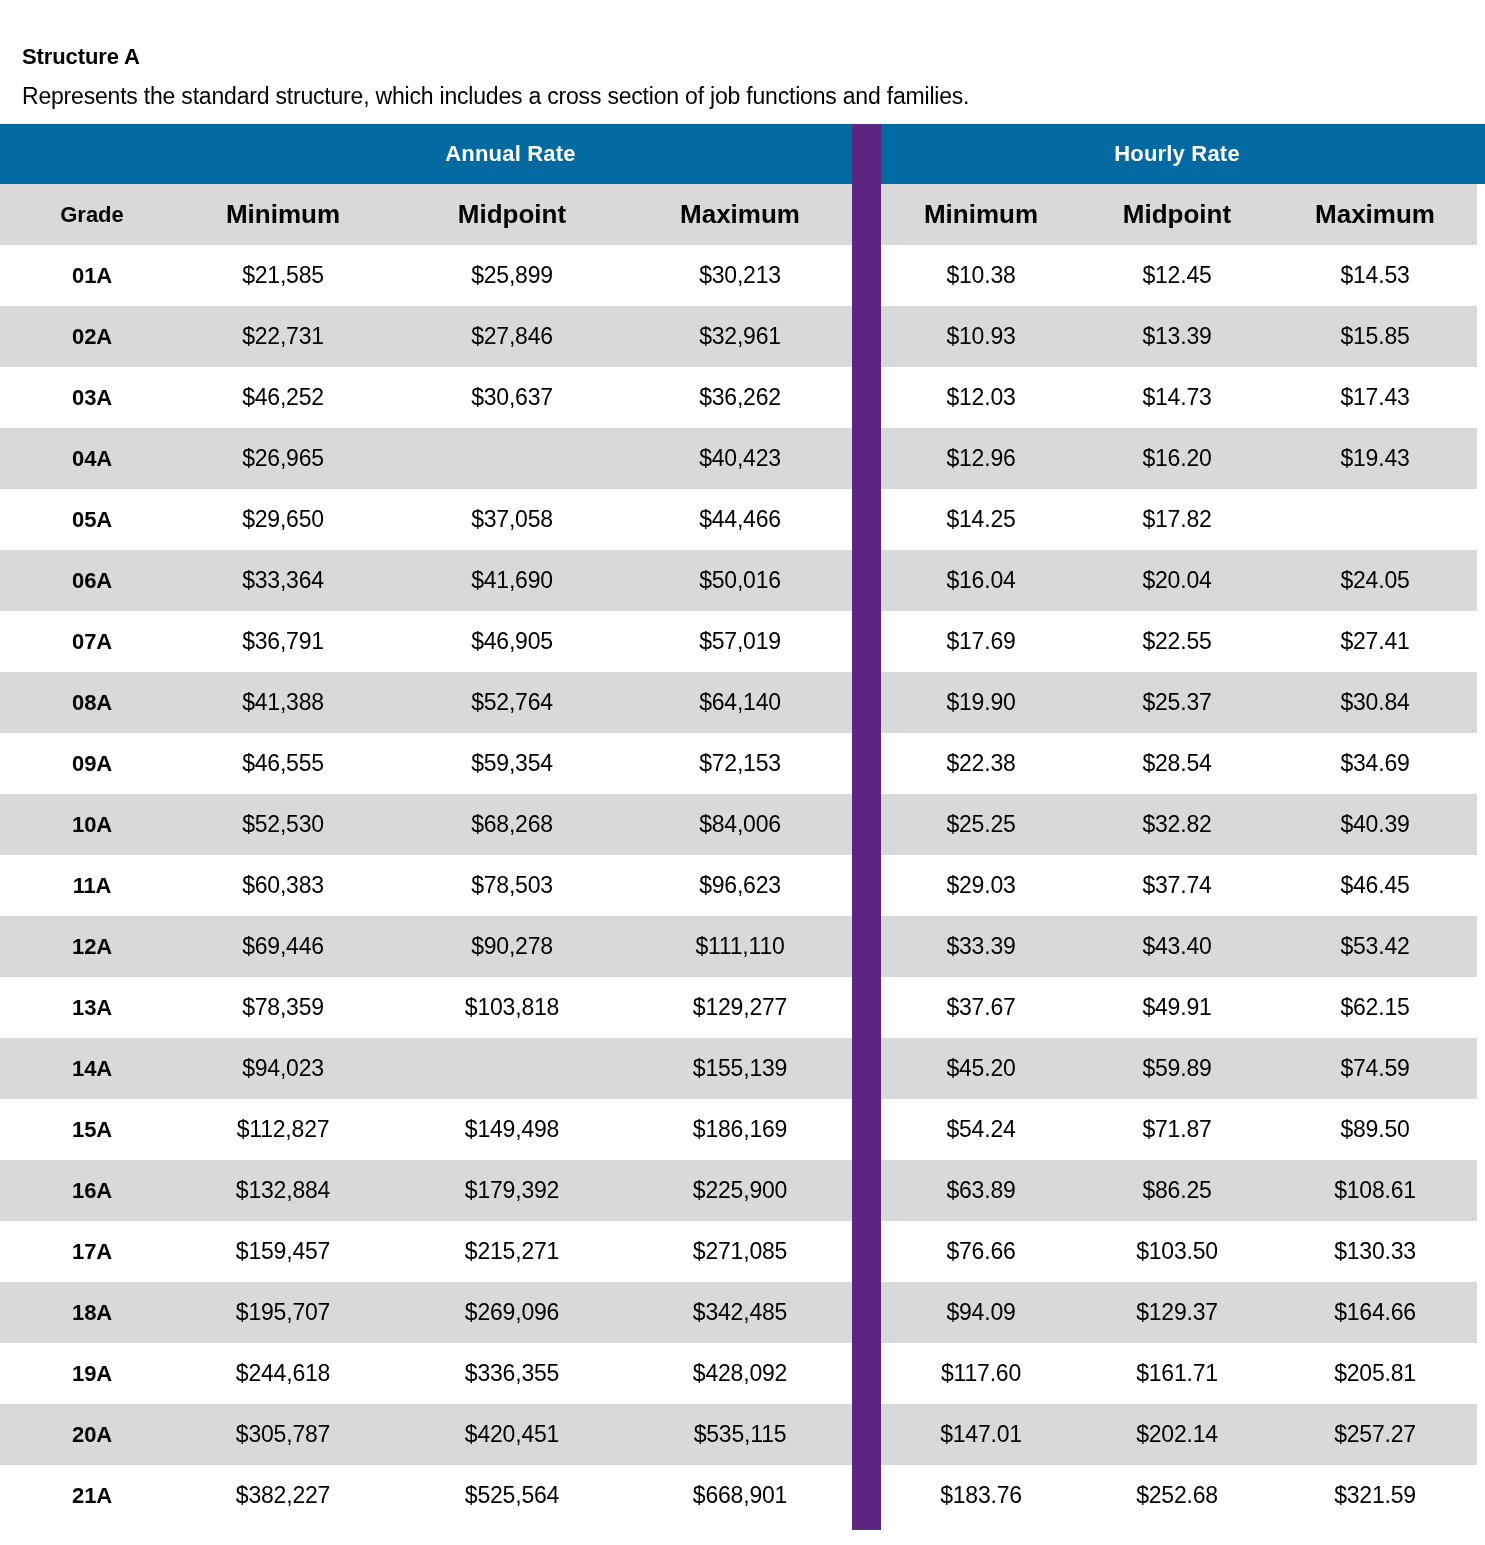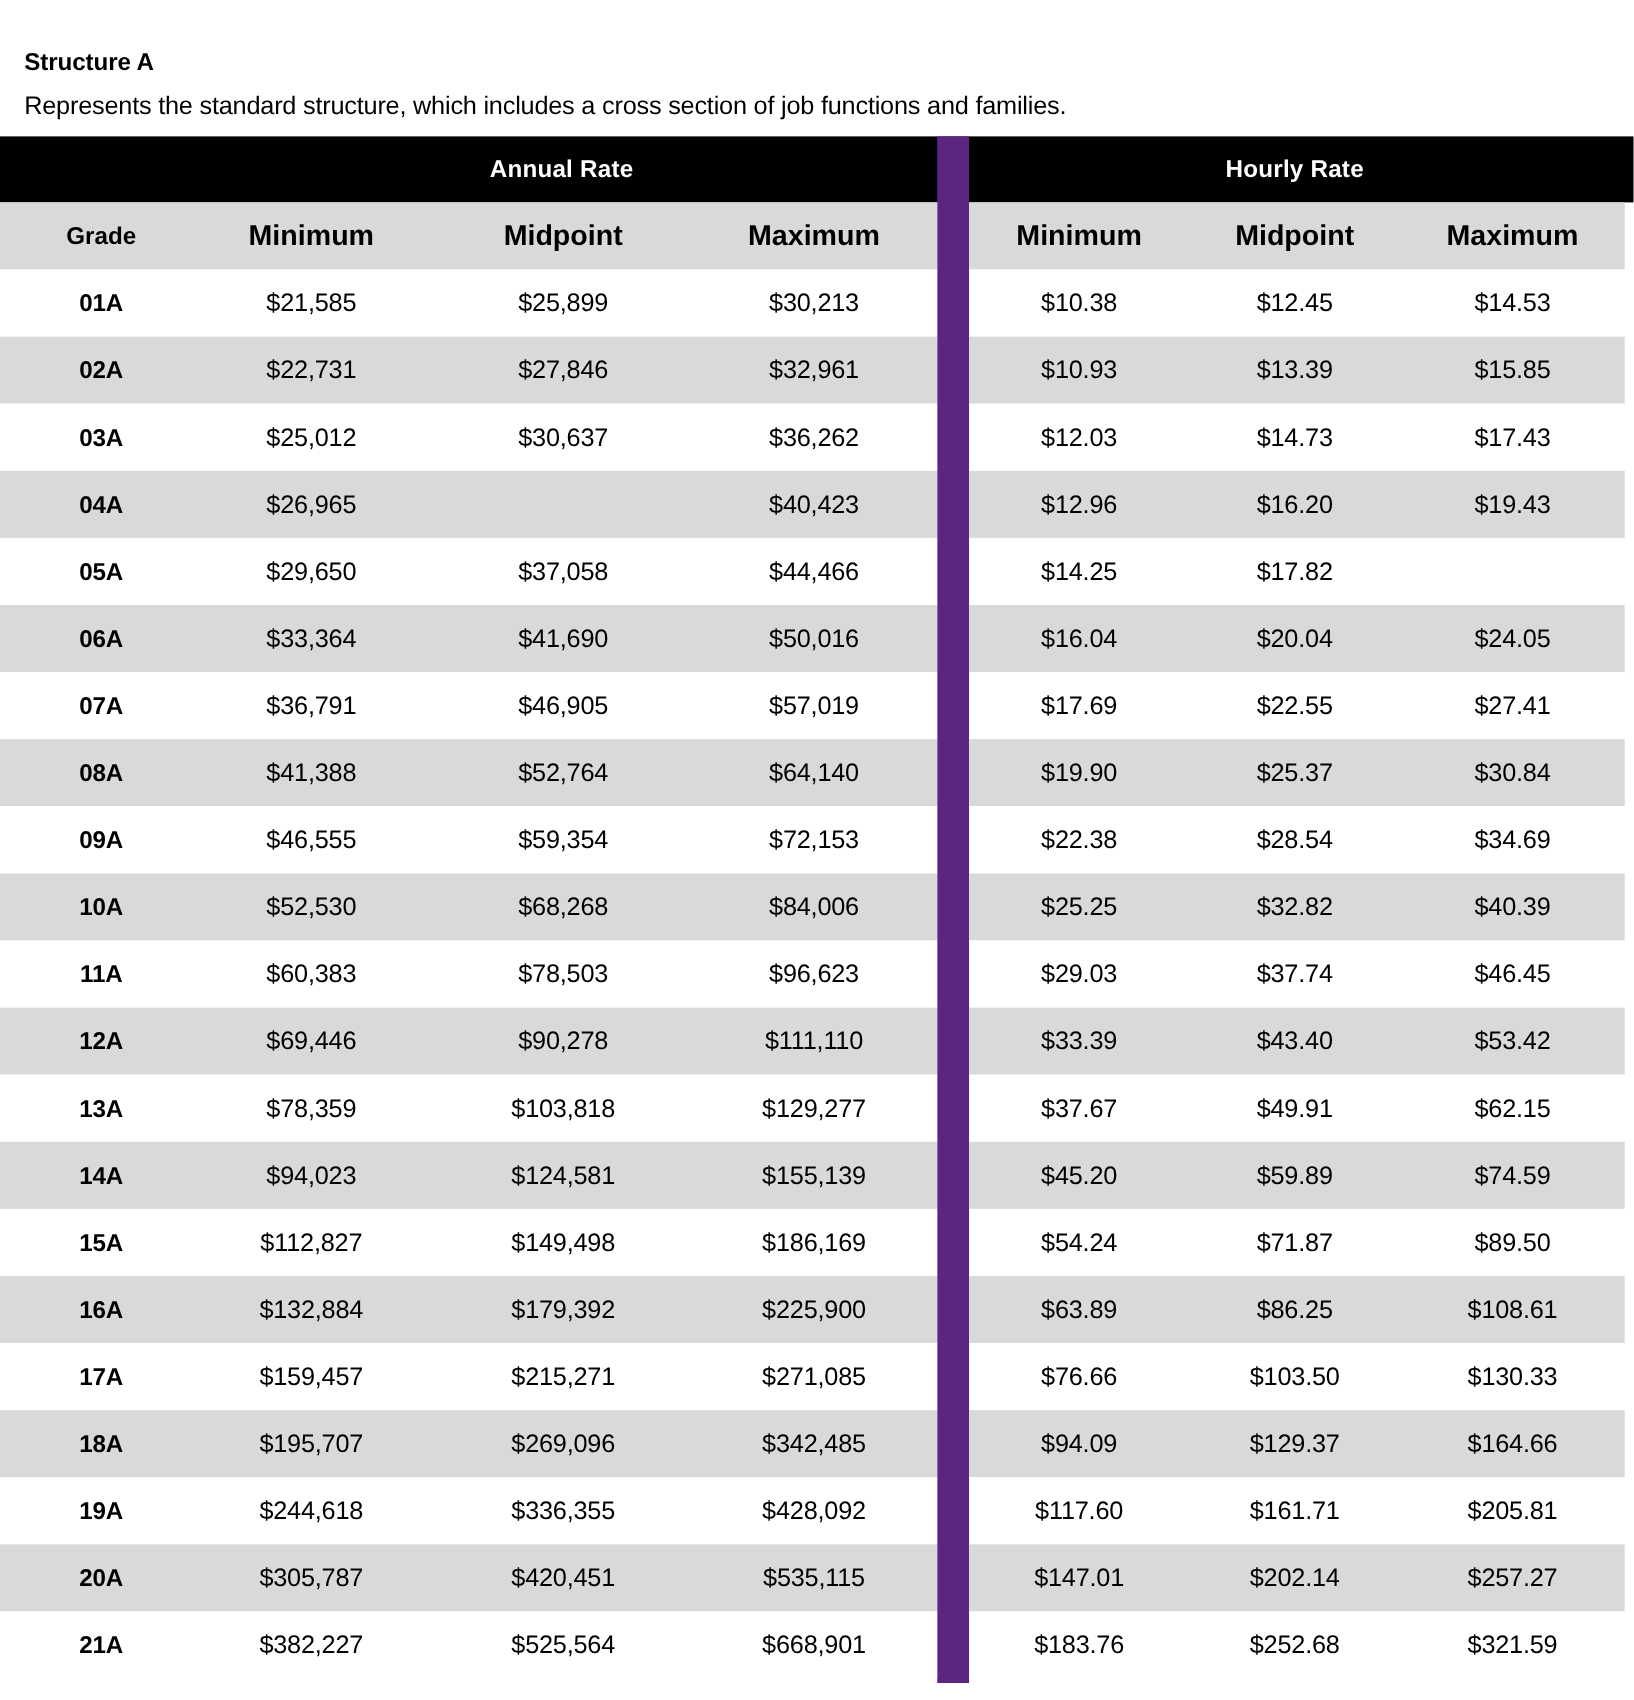--- a/index.html
+++ b/index.html
@@ -171,21 +171,21 @@
 </head>
 <body>
 
 <div id="heading-block">
   <div id="structure-title">Structure A</div>
   <div id="structure-desc">Represents the standard structure, which includes a cross section of job functions and families.</div>
 </div>
 
 <div id="salary-table">
 
-  <div class="group-header-row" style="background: #000000;">
+  <div class="group-header-row" style="background: #0369a1;">
     <div class="group-header" id="group-header-annual" style="color: rgb(255, 255, 255);">Annual Rate</div>
     <div class="group-header" id="group-header-hourly" style="color: rgb(255, 255, 255);">Hourly Rate</div>
   </div>
 
   <div id="section-divider" style="background: rgb(91, 37, 128);"></div>
 
   <div class="column-header-row">
     <div class="subheader-band" id="subheader-band-left" style="background: rgb(217, 217, 217);"></div>
     <div class="subheader-band" id="subheader-band-right" style="background: rgb(217, 217, 217);"></div>
     <div class="col-head" id="col-head-grade">Grade</div>
@@ -217,21 +217,21 @@
         <div class="cell cell-a-mid">$27,846</div>
         <div class="cell cell-a-max">$32,961</div>
         <div class="cell cell-h-min">$10.93</div>
         <div class="cell cell-h-mid">$13.39</div>
         <div class="cell cell-h-max">$15.85</div>
       </div>
       <div class="data-row plain">
         <div class="row-band band-left"></div>
         <div class="row-band band-right"></div>
         <div class="cell cell-grade">03A</div>
-        <div class="cell cell-a-min">$25,012</div>
+        <div class="cell cell-a-min">$46,252</div>
         <div class="cell cell-a-mid">$30,637</div>
         <div class="cell cell-a-max">$36,262</div>
         <div class="cell cell-h-min">$12.03</div>
         <div class="cell cell-h-mid">$14.73</div>
         <div class="cell cell-h-max">$17.43</div>
       </div>
       <div class="data-row stripe">
         <div class="row-band band-left"></div>
         <div class="row-band band-right"></div>
         <div class="cell cell-grade">04A</div>
@@ -337,21 +337,20 @@
         <div class="cell cell-a-max">$129,277</div>
         <div class="cell cell-h-min">$37.67</div>
         <div class="cell cell-h-mid">$49.91</div>
         <div class="cell cell-h-max">$62.15</div>
       </div>
       <div class="data-row stripe">
         <div class="row-band band-left"></div>
         <div class="row-band band-right"></div>
         <div class="cell cell-grade">14A</div>
         <div class="cell cell-a-min">$94,023</div>
-        <div class="cell cell-a-mid">$124,581</div>
         <div class="cell cell-a-max">$155,139</div>
         <div class="cell cell-h-min">$45.20</div>
         <div class="cell cell-h-mid">$59.89</div>
         <div class="cell cell-h-max">$74.59</div>
       </div>
       <div class="data-row plain">
         <div class="row-band band-left"></div>
         <div class="row-band band-right"></div>
         <div class="cell cell-grade">15A</div>
         <div class="cell cell-a-min">$112,827</div>

